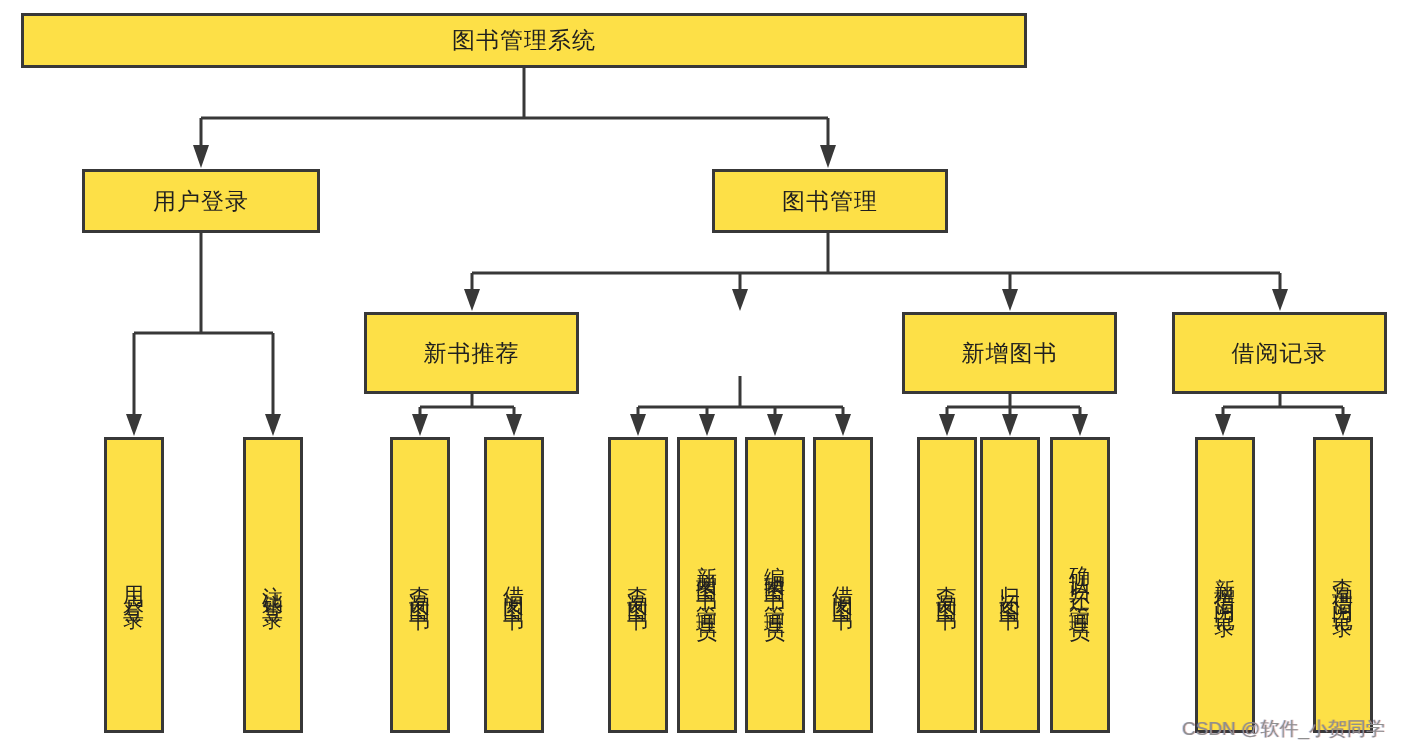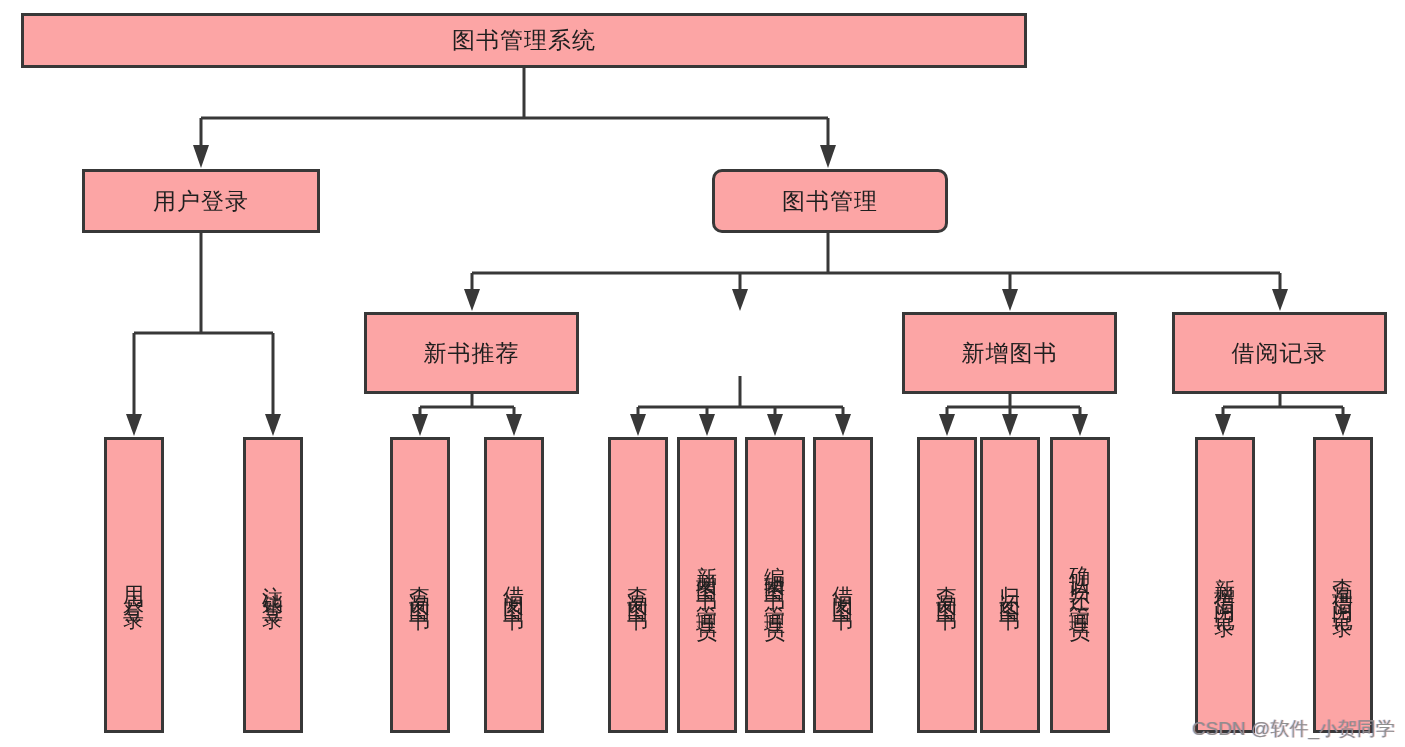--- a/index.html
+++ b/index.html
@@ -19,34 +19,34 @@
     position: absolute;
     left: 0;
     top: 0;
     width: 1405px;
     height: 747px;
   }
   .node {
     position: absolute;
     box-sizing: border-box;
     border: 3px solid #383838;
-    background: #fca5a5;
+    background: #fde047;
     display: flex;
     align-items: center;
     justify-content: center;
     color: #1f1f1f;
     font-size: 23px;
     letter-spacing: 1px;
     text-align: center;
     line-height: 1;
   }
   .node.root    { left: 21px;  top: 13px;  width: 1006px; height: 55px; }
 
   .node.lvl2-a  { left: 82px;  top: 169px; width: 238px;  height: 64px; }
-  .node.lvl2-b  { left: 712px; top: 169px; width: 236px;  height: 64px; border-radius: 10px; }
+  .node.lvl2-b  { left: 712px; top: 169px; width: 236px;  height: 64px; }
 
   .node.lvl3    { top: 312px; width: 215px; height: 82px; }
   .node.lvl3-a  { left: 364px;  }
   .node.lvl3-b  { left: 633px;  }
   .node.lvl3-c  { left: 902px;  }
   .node.lvl3-d  { left: 1172px; }
 
   .node.leaf {
     top: 437px;
     width: 60px;
@@ -72,21 +72,20 @@
 
   #watermark {
     position: absolute;
     left: 1182px;
     top: 716px;
     width: 223px;
     font-size: 19px;
     color: #8f8f8f;
     white-space: nowrap;
     text-shadow: 1px 0 0 rgba(200,60,60,.25), -1px 0 0 rgba(60,90,200,.25);
-    text-align: center;
   }
 </style>
 </head>
 <body>
 
 <div id="stage">
 
   <svg id="connectors" viewBox="0 0 1405 747" xmlns="http://www.w3.org/2000/svg">
     <g stroke="#383838" stroke-width="3" fill="none">
 

